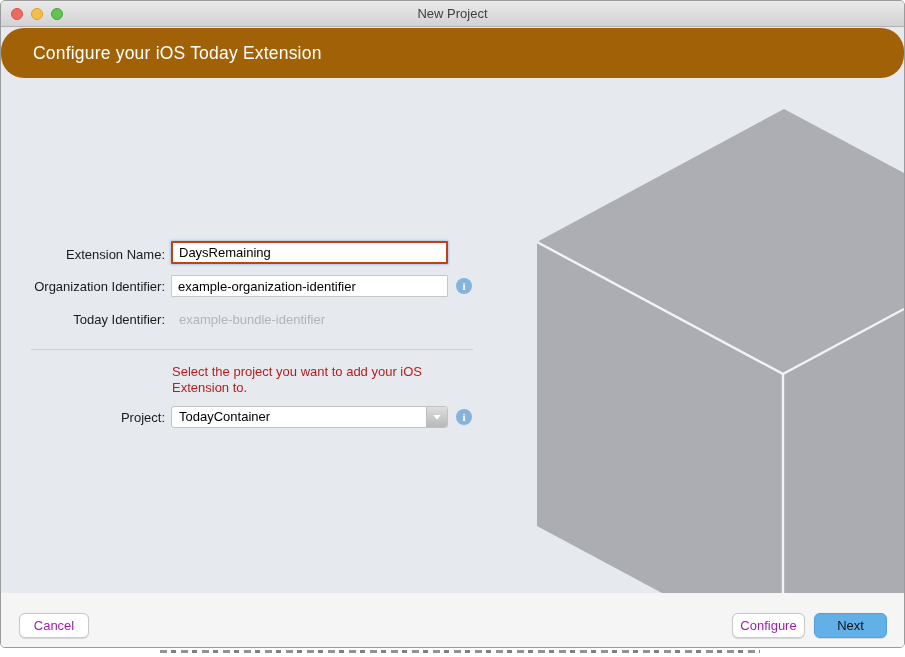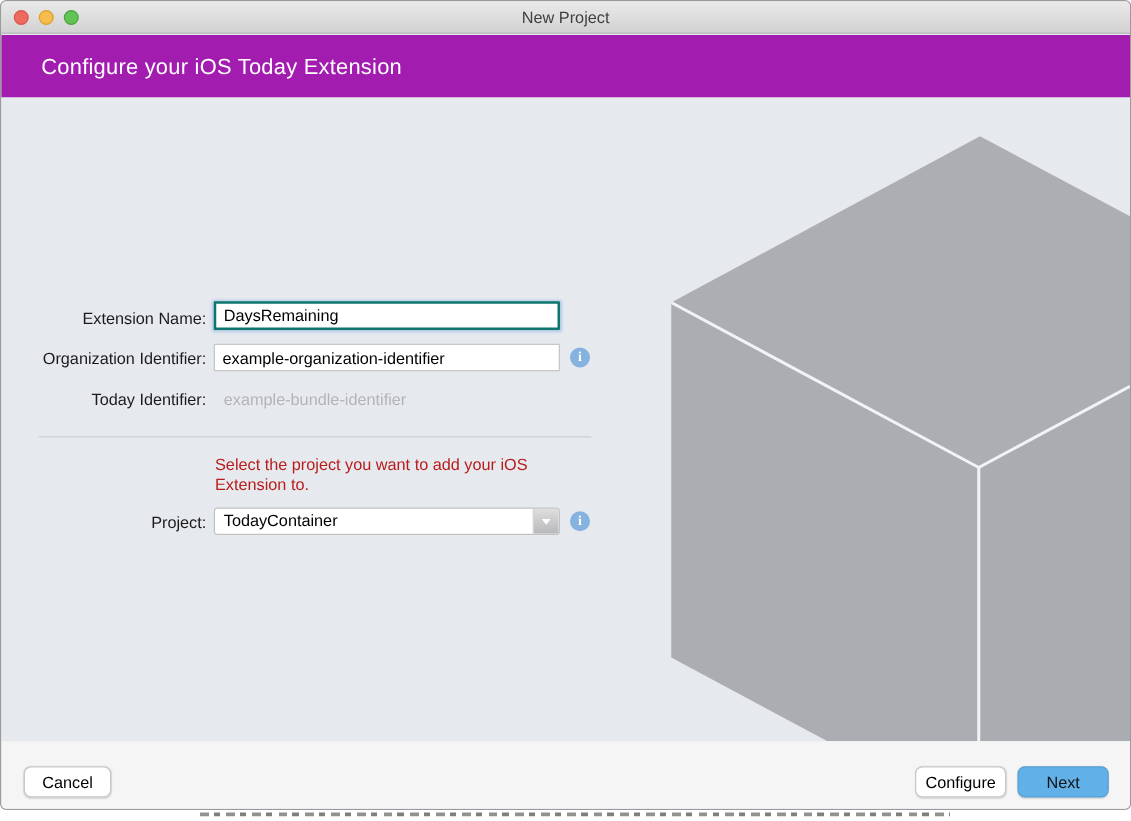--- a/index.html
+++ b/index.html
@@ -23,42 +23,43 @@
     line-height:26px; text-align:center; font-size:13px; color:#3f3f3f;
   }
   .traffic { position:absolute; top:7px; width:12px; height:12px; border-radius:50%; }
   .t-red   { left:10px; background:#ee6a5f; border:0.5px solid #d9534a; }
   .t-yellow{ left:30px; background:#f5bd4f; border:0.5px solid #dfa023; }
   .t-green { left:50px; background:#61c354; border:0.5px solid #48a43e; }
 
   
   .band {
     position:absolute; left:0; top:27px; width:100%; height:50px;
-    background:#a21caf;
+    background:#a16207;
+    border-radius:23px;
   }
   .band-title {
     position:absolute; left:32px; top:0; height:50px; line-height:50px;
     color:#ffffff; font-size:17.5px; font-weight:500; letter-spacing:0.2px;
   }
 
   
   .content { position:absolute; left:0; top:77px; width:100%; height:515px; background:#E6E9EE; }
   .cube-svg { position:absolute; right:0; top:0; pointer-events:none; }
 
   .form-label {
     position:absolute; width:150px; text-align:right; font-size:13px; color:#1b1b1b;
   }
   .text-field {
     position:absolute; left:170px; width:277px; height:22px;
     font-size:13px; color:#000; padding:0 6px;
     background:#fff; border:1px solid #c6c6c6; border-radius:1px;
     font-family:"Liberation Sans", sans-serif;
   }
   .text-field.focused {
-    height:23px; border:2px solid #0f766e;
+    height:23px; border:2px solid #c2410c;
     box-shadow:0 0 2px 1px rgba(74,144,217,0.35);
   }
   .ghost-value { position:absolute; left:178px; font-size:13px; color:#b2b4b8; }
 
   .info-icon {
     position:absolute; left:455px; width:16px; height:16px; border-radius:50%;
     background:#85B2DE; color:#fff; font-size:11px; font-weight:bold;
     text-align:center; line-height:16px; font-family:"Liberation Serif", serif;
     cursor:default;
   }
@@ -88,21 +89,21 @@
     border-left:4.5px solid transparent; border-right:4.5px solid transparent;
     border-top:5px solid #fdfdfd;
     filter:drop-shadow(0 0.5px 0 #8a8a8a);
   }
 
   
   .footer { position:absolute; left:0; top:592px; width:100%; height:56px; background:#F5F5F6; }
   .btn {
     position:absolute; top:20px; height:25px; border-radius:6px;
     font-size:13px; font-family:"Liberation Sans", sans-serif;
-    background:#ffffff; border:1px solid #c9c9c9; color:#000000;
+    background:#ffffff; border:1px solid #c9c9c9; color:#a21caf;
     box-shadow:0 0.5px 1px rgba(0,0,0,0.12);
     cursor:default;
   }
   .btn-cancel   { left:18px;  width:70px; }
   .btn-previous { left:731px; width:73px; }
   .btn-next     { left:813px; width:73px; background:#62B0E8; border-color:#549fd6; color:#121212; }
 
   
   .bg-strip { position:absolute; left:0; top:648px; width:905px; height:9px; background:#ffffff; }
   .bg-strip .text-tops {

